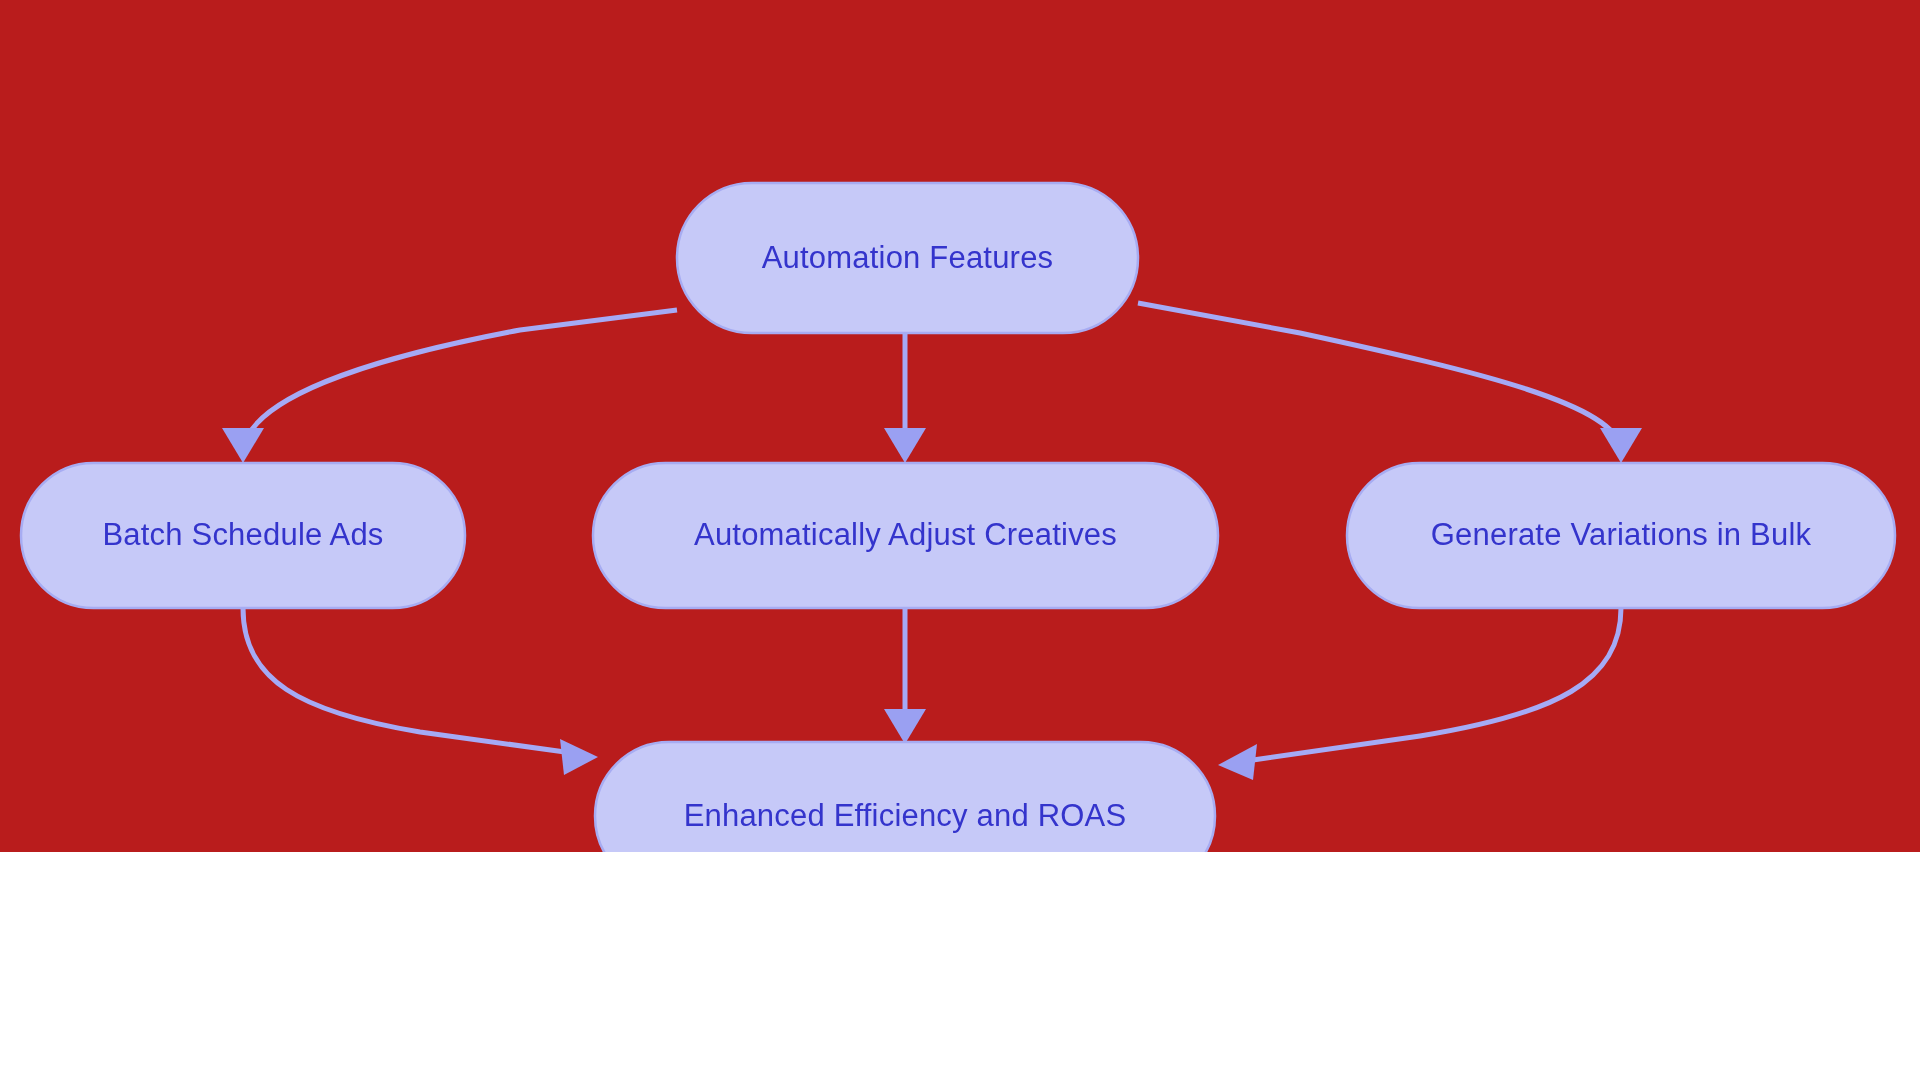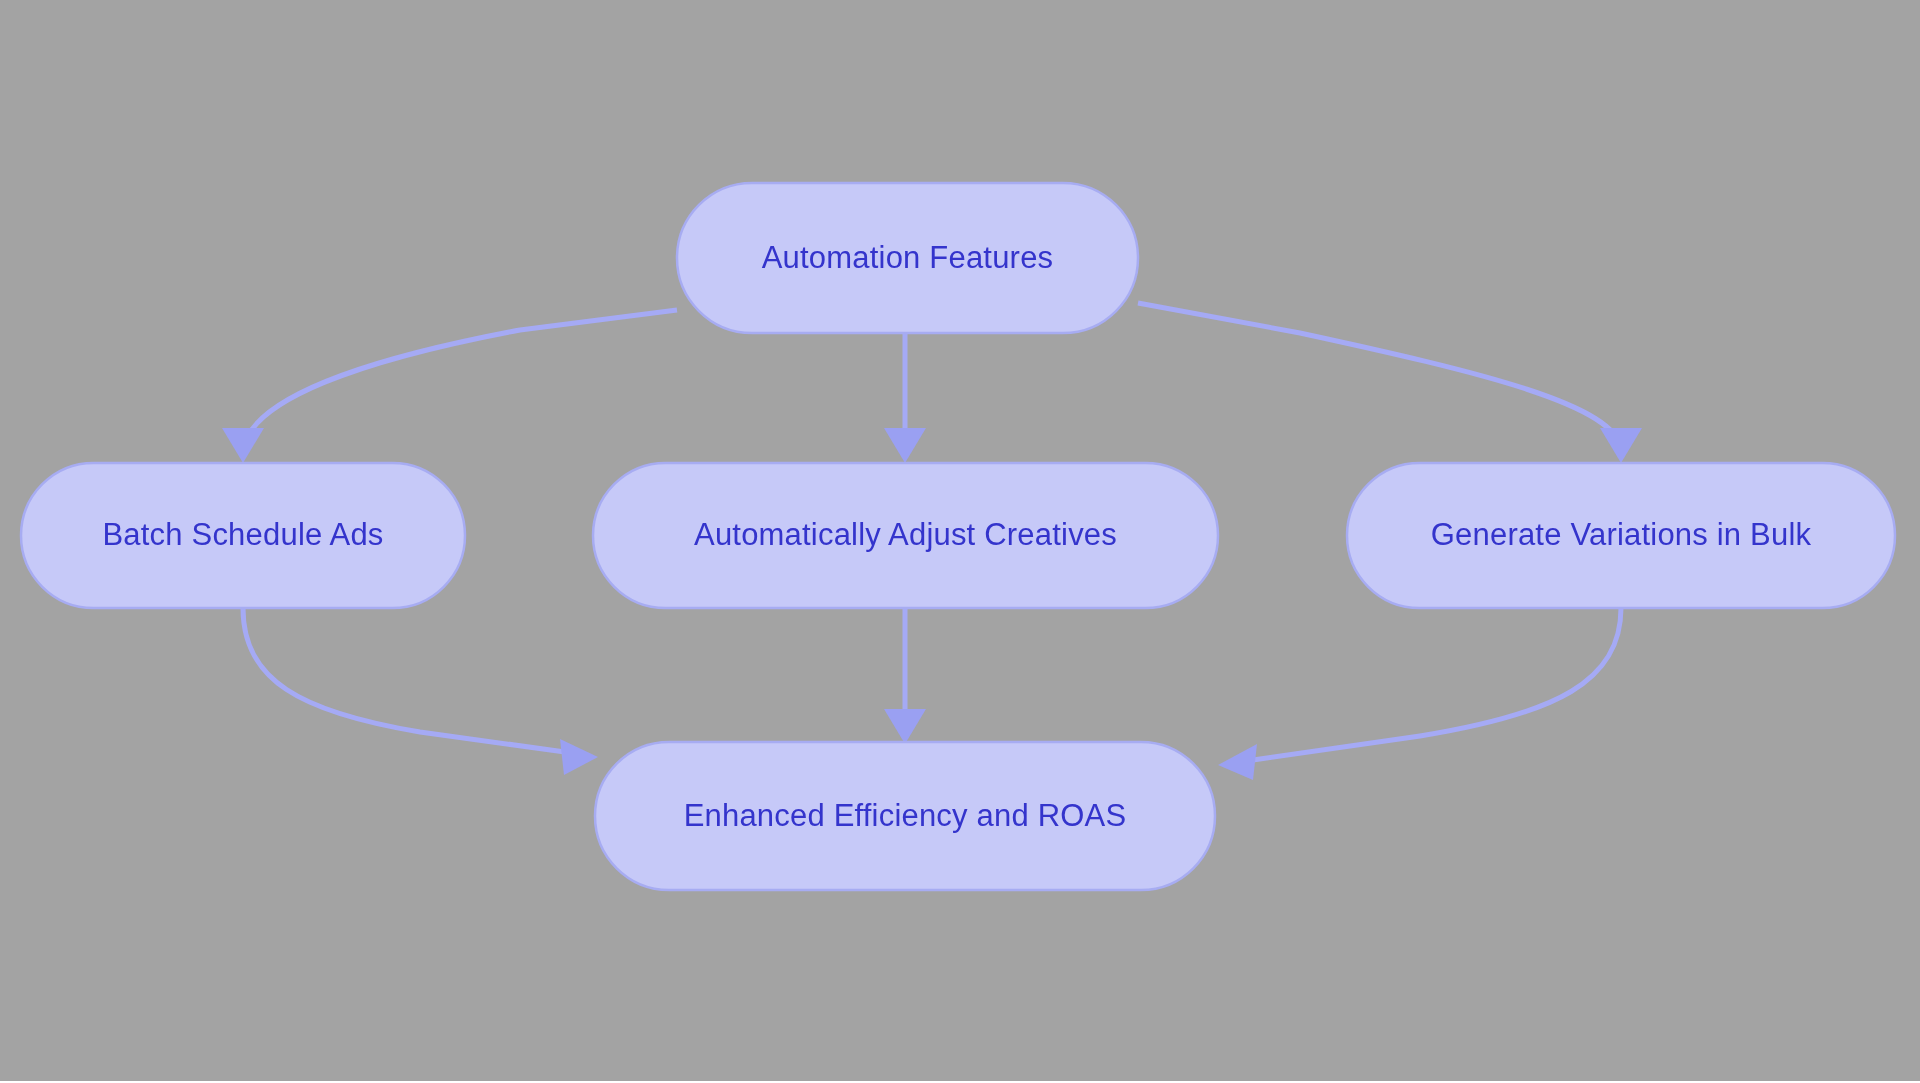--- a/index.html
+++ b/index.html
@@ -7,22 +7,22 @@
     margin: 0;
     padding: 0;
     background: #ffffff;
   }
   body {
     font-family: "Liberation Sans", sans-serif;
   }
   #diagram-canvas {
     position: relative;
     width: 1920px;
-    height: 1081px;
-    background: #a3a3a3;
+    height: 852px;
+    background: #b91c1c;
     overflow: hidden;
   }
   #flow-svg {
     position: absolute;
     top: 0;
     left: 0;
     width: 1920px;
     height: 1083px;
     display: block;
   }

